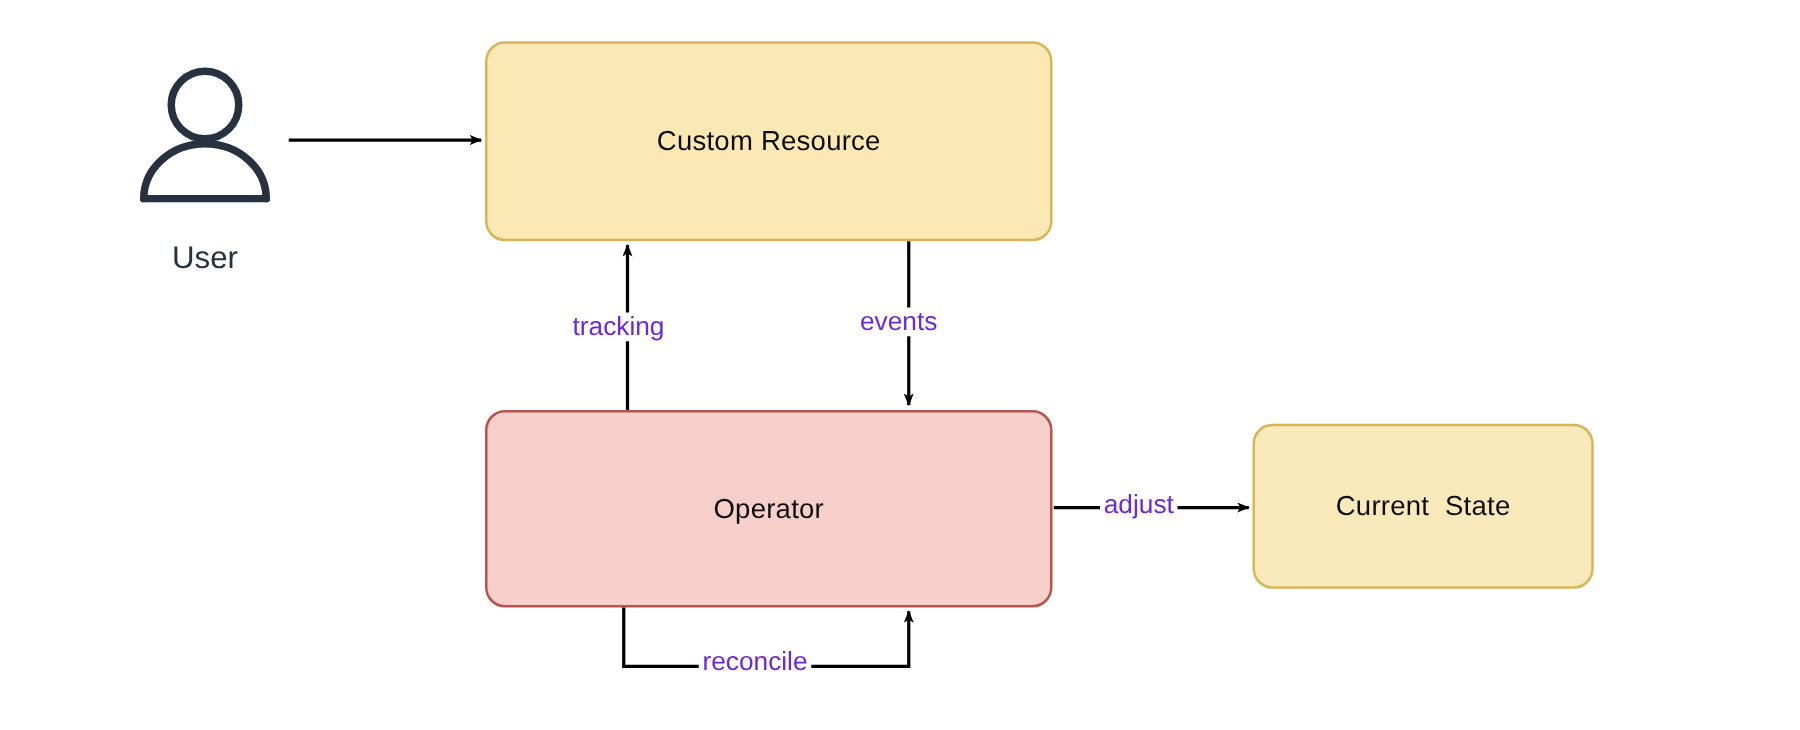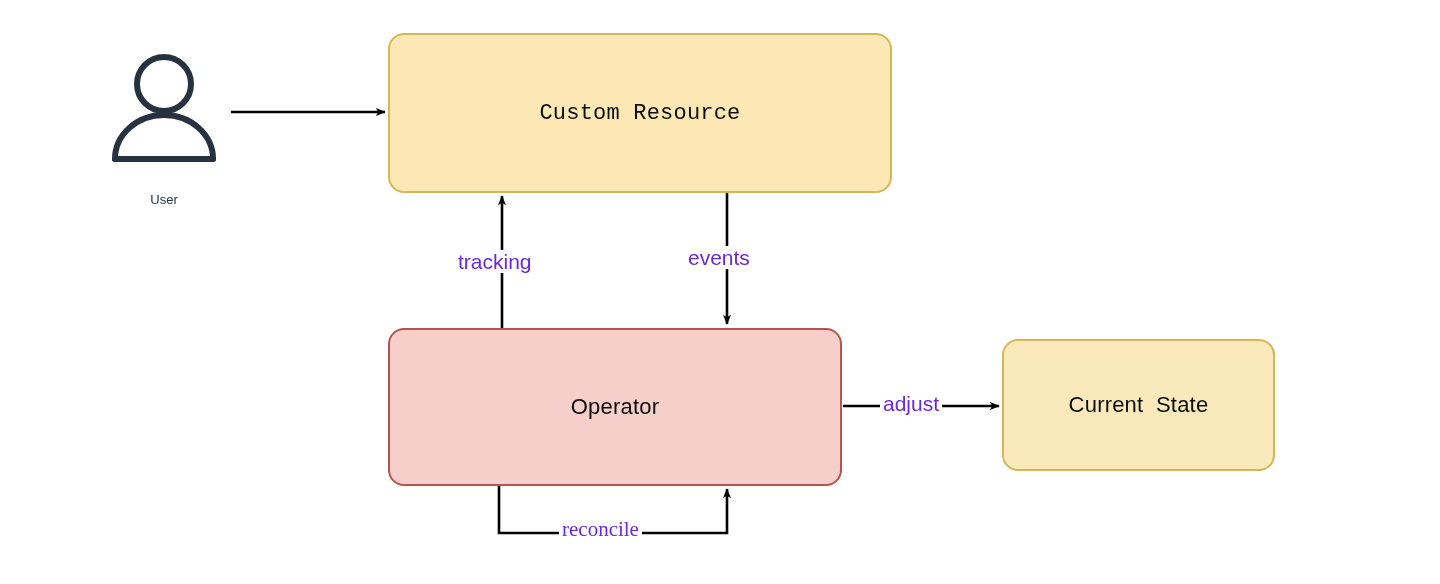--- a/index.html
+++ b/index.html
@@ -27,25 +27,24 @@
     border-style: solid;
     border-width: 2px;
     font-size: 22px;
     color: #0d0d0d;
     letter-spacing: 0.2px;
     white-space: pre;
   }
   .node-custom-resource {
     left: 388px;
     top: 33px;
-    width: 504px;
+    width: 454px;
     height: 160px;
     background: #fbe8b4;
     border-color: #d6b656;
-    font-family: Liberation Mono, monospace;
   }
   .node-operator {
     left: 388px;
     top: 328px;
     width: 454px;
     height: 158px;
     background: #f6cfcb;
     border-color: #b85450;
   }
   .node-current-state {
@@ -71,21 +70,21 @@
     top: 0;
     width: 112px;
     height: 110px;
   }
   .actor-label {
     position: absolute;
     left: 0;
     top: 140px;
     width: 112px;
     text-align: center;
-    font-size: 13px;
+    font-size: 25px;
     color: #27313f;
   }
 
   
   .edge-svg {
     position: absolute;
     left: 0;
     top: 0;
     width: 1440px;
     height: 584px;
@@ -96,21 +95,21 @@
     font-size: 21px;
     color: #6d28d9;
     background: #ffffff;
     padding: 0 3px;
     white-space: nowrap;
     line-height: 1.1;
   }
   .lbl-tracking { left: 455px; top: 250px; }
   .lbl-events   { left: 685px; top: 246px; }
   .lbl-adjust   { left: 880px; top: 392px; }
-  .lbl-reconcile{ left: 559px; top: 518px; font-family: Liberation Serif, serif; }
+  .lbl-reconcile{ left: 559px; top: 518px; }
 
   .watermark {
     position: absolute;
     left: 967px;
     top: 495px;
     font-size: 37px;
     color: #d6d6d6;
     letter-spacing: 2px;
     white-space: nowrap;
     user-select: none;

